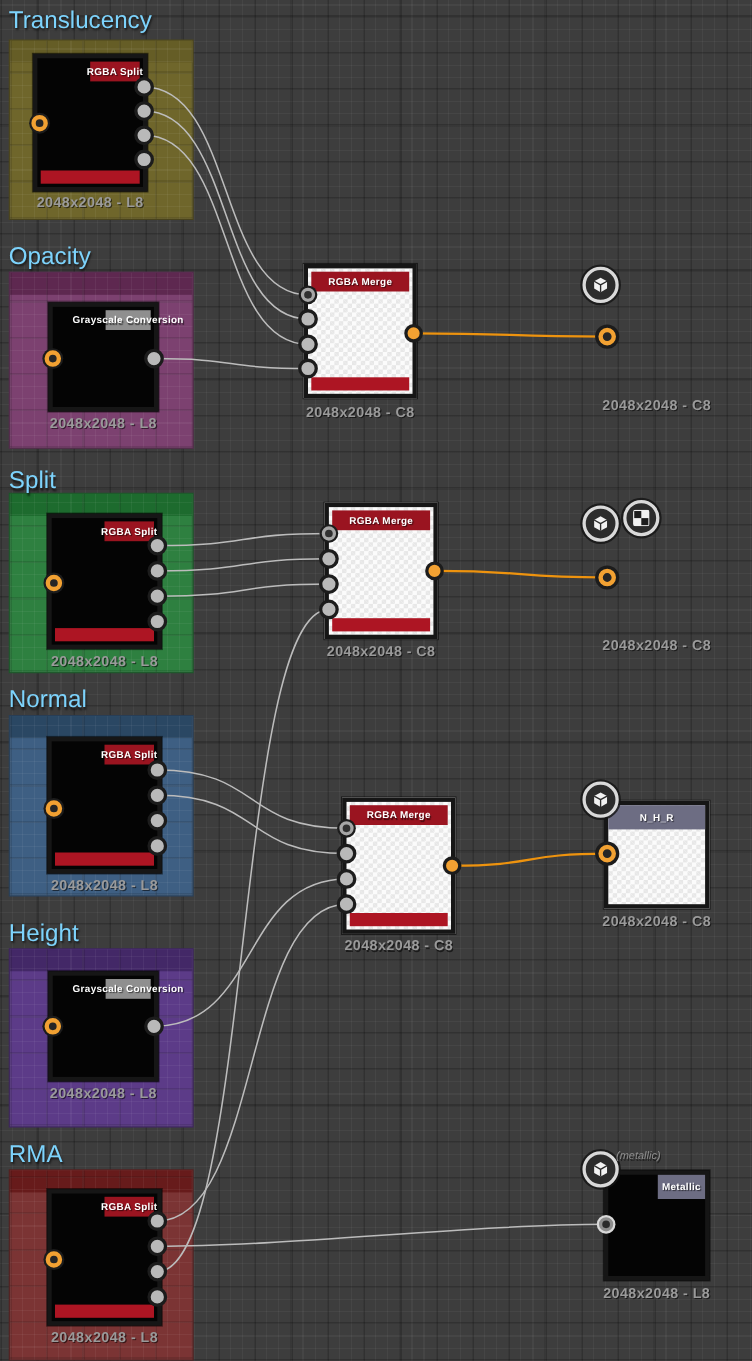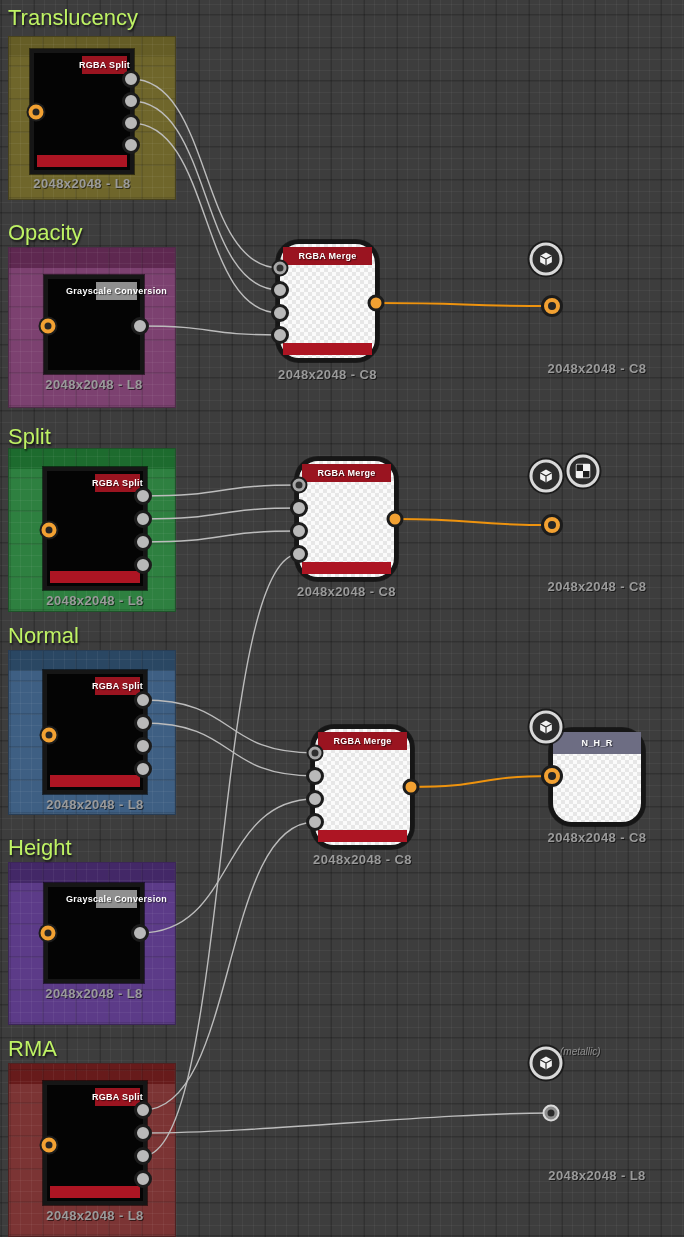--- a/index.html
+++ b/index.html
@@ -18,34 +18,34 @@
   .frame::after{
     content:"";position:absolute;inset:0;pointer-events:none;
     background-image:
       repeating-linear-gradient(0deg, rgba(0,0,0,0.12) 0 2px, transparent 2px 33px),
       repeating-linear-gradient(90deg, rgba(0,0,0,0.12) 0 2px, transparent 2px 33px),
       repeating-linear-gradient(0deg, rgba(255,255,255,0.05) 0 1px, transparent 1px 11px),
       repeating-linear-gradient(90deg, rgba(255,255,255,0.05) 0 1px, transparent 1px 11px);
   }
   .frame-header{position:absolute;left:0;top:0;right:0;height:20px;}
   .group-title{
-    position:absolute;z-index:1;color:#bef264;font-size:22px;line-height:26px;
+    position:absolute;z-index:1;color:#7dd3fc;font-size:22px;line-height:26px;
     text-shadow:1px 2px 2px rgba(0,0,0,0.65);white-space:nowrap;
   }
   #wire-layer{position:absolute;left:0;top:0;z-index:2;}
   .wire-gray{fill:none;stroke:#bcbcbc;stroke-width:1.4;}
   .wire-orange{fill:none;stroke:#ee930e;stroke-width:2;}
   .node{position:absolute;z-index:3;border:4px solid #161616;box-sizing:border-box;box-shadow:0 0 0 1px rgba(0,0,0,0.55);}
   .node.split,.node.grayscale,.node.output-gray{background:#040404;padding-left:45px;}
   .node.merge,.node.output-color{
     background-color:#fbfbfb;
     background-image:
       linear-gradient(45deg,#e7e7e7 25%,transparent 25%,transparent 75%,#e7e7e7 75%),
       linear-gradient(45deg,#e7e7e7 25%,transparent 25%,transparent 75%,#e7e7e7 75%);
-    background-size:8px 8px;background-position:0 0,4px 4px;border-radius:23px;
+    background-size:8px 8px;background-position:0 0,4px 4px;
   }
   .node-header{height:18px;display:flex;align-items:center;justify-content:center;}
   .split .node-header,.merge .node-header{background:#9a1420;margin:3px 3px 0 3px;}
   .grayscale .node-header{background:#8f8f8f;margin:3px 3px 0 3px;}
   .output-color .node-header,.output-gray .node-header{background:#6d6d83;height:22px;margin:0;}
   .node-label{
     color:#ffffff;font-size:9px;font-weight:bold;letter-spacing:0.3px;
     text-shadow:1px 1px 1px rgba(0,0,0,0.6);white-space:nowrap;
   }
   .node-footer{position:absolute;left:3px;right:3px;bottom:3px;height:12px;background:#ad1523;}
@@ -218,20 +218,25 @@
         <div class="node-label">RGBA Split</div>
       </div>
       <div class="node-footer"></div>
     </div>
     <div class="node-caption" style="left: -5px; top: 1208px;">2048x2048 - L8</div>
     <div class="port p-in-orange" style="left: 49px; top: 1145px;"></div>
     <div class="port p-out-gray" style="left: 143px; top: 1110px;"></div>
     <div class="port p-out-gray" style="left: 143px; top: 1133px;"></div>
     <div class="port p-out-gray" style="left: 143px; top: 1156px;"></div>
     <div class="port p-out-gray" style="left: 143px; top: 1179px;"></div>
+    <div class="node output-gray" style="left: 549px; top: 1064px; width: 96px; height: 100px;">
+      <div class="node-header">
+        <div class="node-label">Metallic</div>
+      </div>
+    </div>
     <div class="node-caption" style="left: 497px; top: 1168px;">2048x2048 - L8</div>
     <div class="port p-in-gray-donut" style="left: 551px; top: 1113px;"></div>
     <div class="badge" style="left: 546px; top: 259px;">
       <svg width="17" height="17" viewBox="-9 -9 18 18">
     <path d="M0,-7 L6.2,-3.5 L6.2,3.5 L0,7 L-6.2,3.5 L-6.2,-3.5 Z" fill="#f2f2f2"></path>
     <path d="M0,0 L0,7 M0,0 L-6.2,-3.5 M0,0 L6.2,-3.5" stroke="#2c2c2c" stroke-width="1.3" fill="none"></path>
   </svg>
     </div>
     <div class="badge" style="left: 546px; top: 476px;">
       <svg width="17" height="17" viewBox="-9 -9 18 18">

